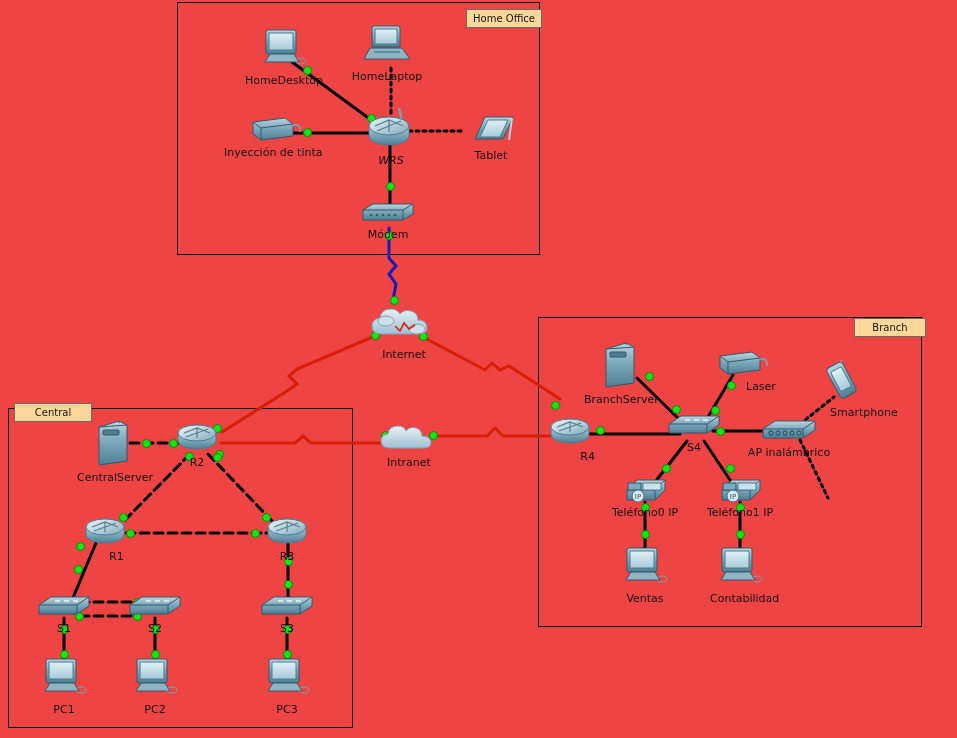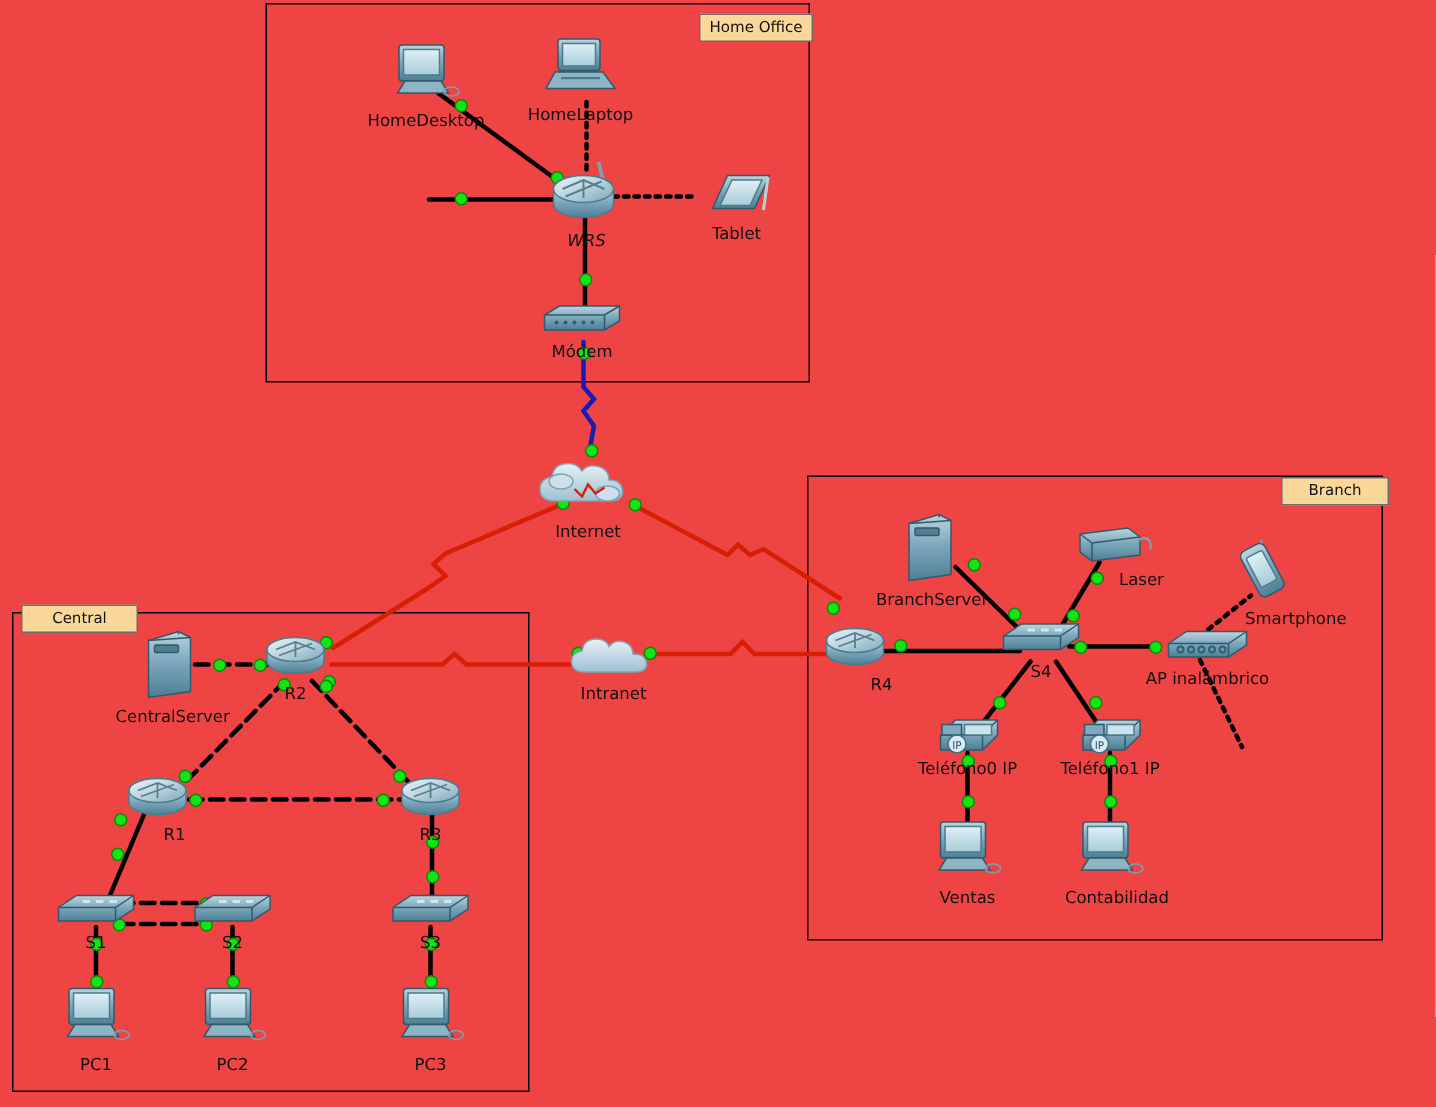--- a/index.html
+++ b/index.html
@@ -188,20 +188,33 @@
         <rect x="11" y="2" width="28" height="21" rx="2" fill="url(#gBody)" stroke="#31596b"></rect>
         <rect x="14" y="5" width="22" height="15" fill="url(#gScreen)" stroke="#4a7c8e"></rect>
         <path d="M9,24 L41,24 L49,35 L3,35 Z" fill="#8fb4c4" stroke="#31596b"></path>
         <path d="M13,28 L39,28" stroke="#4a7c8e" stroke-width="1.5"></path>
       </g>
         </svg>
     </div>
     <div class="cap">HomeLaptop</div>
   </div>
 
+  <div class="node" style="left:224px;top:114px;">
+    <div class="icn" style="width:48px;">
+      <svg width="54" height="28" viewBox="0 0 54 28">
+          <g>
+        <path d="M4,8 L36,4 L44,10 L44,22 L12,26 L4,20 Z" fill="url(#gBody)" stroke="#31596b"></path>
+        <path d="M4,8 L12,14 L44,10" fill="none" stroke="#31596b"></path>
+        <path d="M12,14 L12,26" fill="none" stroke="#31596b"></path>
+        <path d="M42,12 q10,-4 9,6" fill="none" stroke="#7ba0b0" stroke-width="1.6"></path>
+      </g>
+        </svg>
+    </div>
+    <div class="cap">Inyección de tinta</div>
+  </div>
 
   <div class="node" style="left:358px;top:106px;width:66px;font-style:italic;">
     <div class="icn">
       <svg width="56" height="44" viewBox="0 0 56 44">
           <g>
         <path d="M36,2 L40,18" stroke="#7ba0b0" stroke-width="2.4" fill="none"></path>
         <ellipse cx="26" cy="20" rx="20" ry="9" fill="url(#gTop)" stroke="#4a7c8e"></ellipse>
         <path d="M6,20 L6,30 a20,9 0 0 0 40,0 L46,20" fill="url(#gBody)" stroke="#4a7c8e"></path>
         <ellipse cx="26" cy="20" rx="20" ry="9" fill="url(#gTop)" stroke="#4a7c8e"></ellipse>
         <path d="M12,20 L26,14 L40,20 M26,14 L26,26 M14,25 L38,15" stroke="#557f91" stroke-width="1.3" fill="none"></path>
@@ -236,21 +249,21 @@
           <circle cx="24" cy="15" r="1.3"></circle>
               <circle cx="30" cy="15" r="1.3"></circle>
           <circle cx="36" cy="15" r="1.3"></circle>
         </g>
       </g>
         </svg>
     </div>
     <div class="cap">Módem</div>
   </div>
 
-  <div class="node" style="left:356px;top:304px;width:72px;">
+  <div class="node" style="left:368px;top:304px;width:72px;">
     <div class="icn">
       <svg width="72" height="40" viewBox="0 0 72 40">
           <g>
         <path d="M14,30 q-10,0 -10,-8 q0,-7 8,-8 q1,-9 11,-9 q6,0 9,5 q4,-5 11,-3 q7,2 7,9 q9,0 9,8 q0,6 -9,6 Z" fill="url(#gCloud)" stroke="#7fa2b5"></path>
         <ellipse cx="18" cy="17" rx="8" ry="5" fill="#cfe0ea" stroke="#7fa2b5"></ellipse>
         <ellipse cx="49" cy="25" rx="8" ry="5" fill="#cfe0ea" stroke="#7fa2b5"></ellipse>
         <path d="M27,22 L32,27 L36,19 L41,25 L47,21" stroke="#d81e05" stroke-width="1.6" fill="none"></path>
       </g>
         </svg>
     </div>
@@ -467,21 +480,21 @@
           <rect x="20" y="6" width="5" height="2"></rect>
               <rect x="29" y="6" width="5" height="2"></rect>
           <rect x="38" y="6" width="5" height="2"></rect>
         </g>
       </g>
         </svg>
     </div>
     <div class="cap">S4</div>
   </div>
 
-  <div class="node" style="left:757px;top:418px;width:96px;">
+  <div class="node" style="left:741px;top:418px;width:96px;">
     <div class="icn">
       <svg width="60" height="24" viewBox="0 0 60 24">
           <g>
         <path d="M4,11 L16,3 L56,3 L56,12 L44,20 L4,20 Z" fill="url(#gBody)" stroke="#31596b"></path>
         <path d="M4,11 L44,11 L56,3 M44,11 L44,20" fill="none" stroke="#31596b"></path>
         <g fill="none" stroke="#2f5f73" stroke-width="1.3">
           <circle cx="12" cy="15" r="2"></circle>
               <circle cx="19" cy="15" r="2"></circle>
           <circle cx="26" cy="15" r="2"></circle>
               <circle cx="33" cy="15" r="2"></circle>

